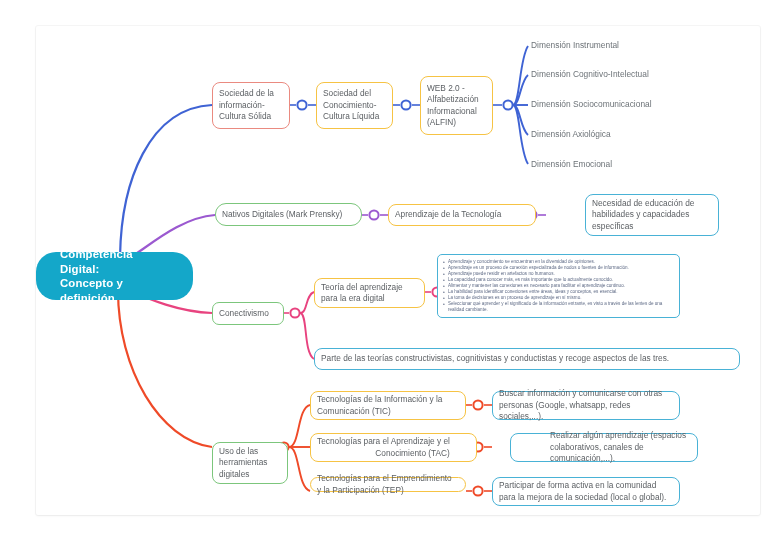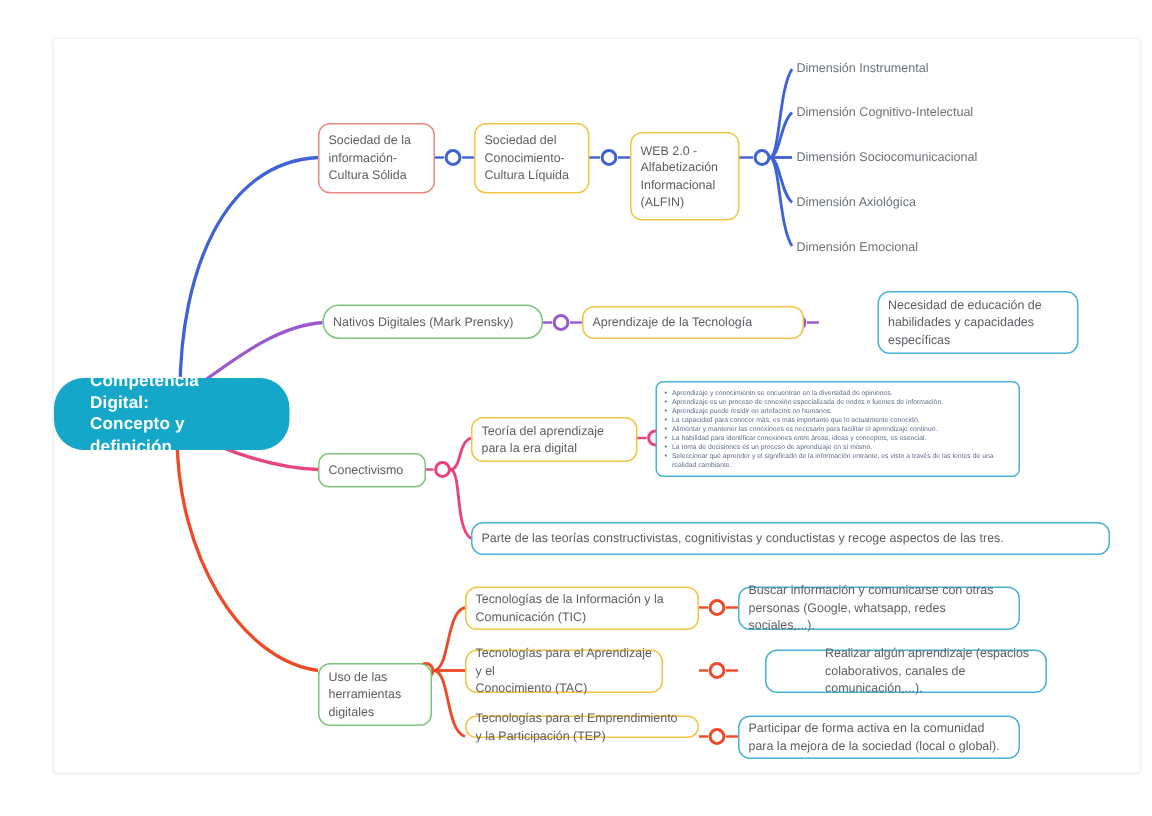--- a/index.html
+++ b/index.html
@@ -133,21 +133,21 @@
 
   <div class="node center" style="left:36px; top:252px; width:157px; height:48px;">Competencia Digital:
 Concepto y definición</div>
 
   <div class="node n-red" style="left:212px; top:82px; width:78px; height:47px;">Sociedad de la
 información-
 Cultura Sólida</div>
   <div class="node n-yellow" style="left:316px; top:82px; width:77px; height:47px;">Sociedad del
 Conocimiento-
 Cultura Líquida</div>
-  <div class="node n-yellow" style="left:420px; top:76px; width:73px; height:59px;margin-top:12px;">WEB 2.0 -
+  <div class="node n-yellow" style="left:420px; top:76px; width:73px; height:59px;">WEB 2.0 -
 Alfabetización
 Informacional
 (ALFIN)</div>
 
   <div class="leaf-label" style="left:531px; top:40px;">Dimensión Instrumental</div>
   <div class="leaf-label" style="left:531px; top:69px;">Dimensión Cognitivo-Intelectual</div>
   <div class="leaf-label" style="left:531px; top:99px;">Dimensión Sociocomunicacional</div>
   <div class="leaf-label" style="left:531px; top:129px;">Dimensión Axiológica</div>
   <div class="leaf-label" style="left:531px; top:159px;">Dimensión Emocional</div>
 
@@ -172,21 +172,21 @@
     <li>La toma de decisiones es un proceso de aprendizaje en sí mismo.</li>
     <li class="wrap">Seleccionar qué aprender y el significado de la información entrante, es visto a través de las lentes de una realidad cambiante.</li>
   </ul>
 
   <div class="node n-green" style="left:212px; top:426px; width:76px; height:42px;margin-top:16px;">Uso de las
 herramientas
 digitales</div>
 
   <div class="node n-yellow" style="left:310px; top:391px; width:156px; height:29px;">Tecnologías de la Información y la
 Comunicación (TIC)</div>
-  <div class="node n-yellow" style="left:310px; top:433px; width:132px; height:29px;">Tecnologías para el Aprendizaje y el
+  <div class="node n-yellow" style="left:310px; top:433px; width:167px; height:29px;text-align:right;">Tecnologías para el Aprendizaje y el
 Conocimiento (TAC)</div>
   <div class="node n-yellow" style="left:310px; top:477px; width:156px; height:15px;">Tecnologías para el Emprendimiento
 y la Participación (TEP)</div>
 
   <div class="node n-blue" style="left:492px; top:391px; width:188px; height:29px;">Buscar información y comunicarse con otras
 personas (Google, whatsapp, redes sociales,...).</div>
   <div class="node n-blue" style="left:510px; top:433px; width:188px; height:29px;padding-left:39px;">Realizar algún aprendizaje (espacios
 colaborativos, canales de comunicación,...).</div>
   <div class="node n-blue" style="left:492px; top:477px; width:188px; height:29px;">Participar de forma activa en la comunidad
 para la mejora de la sociedad (local o global).</div>

